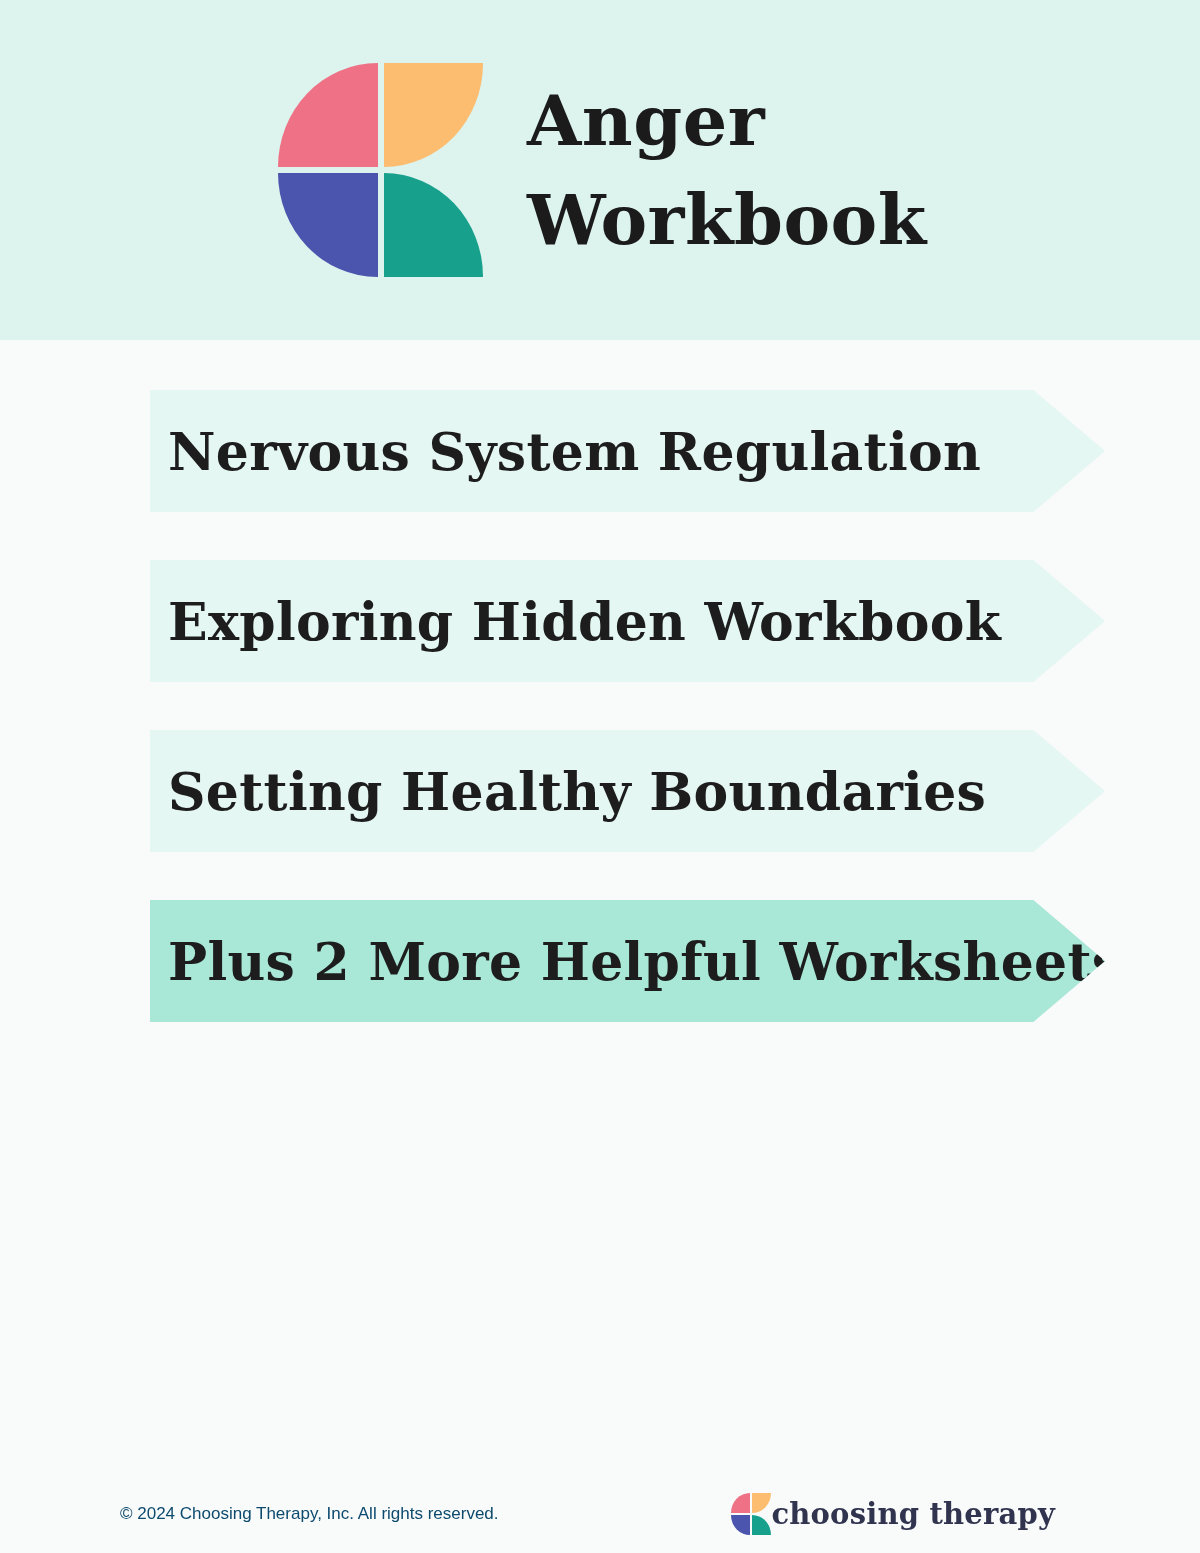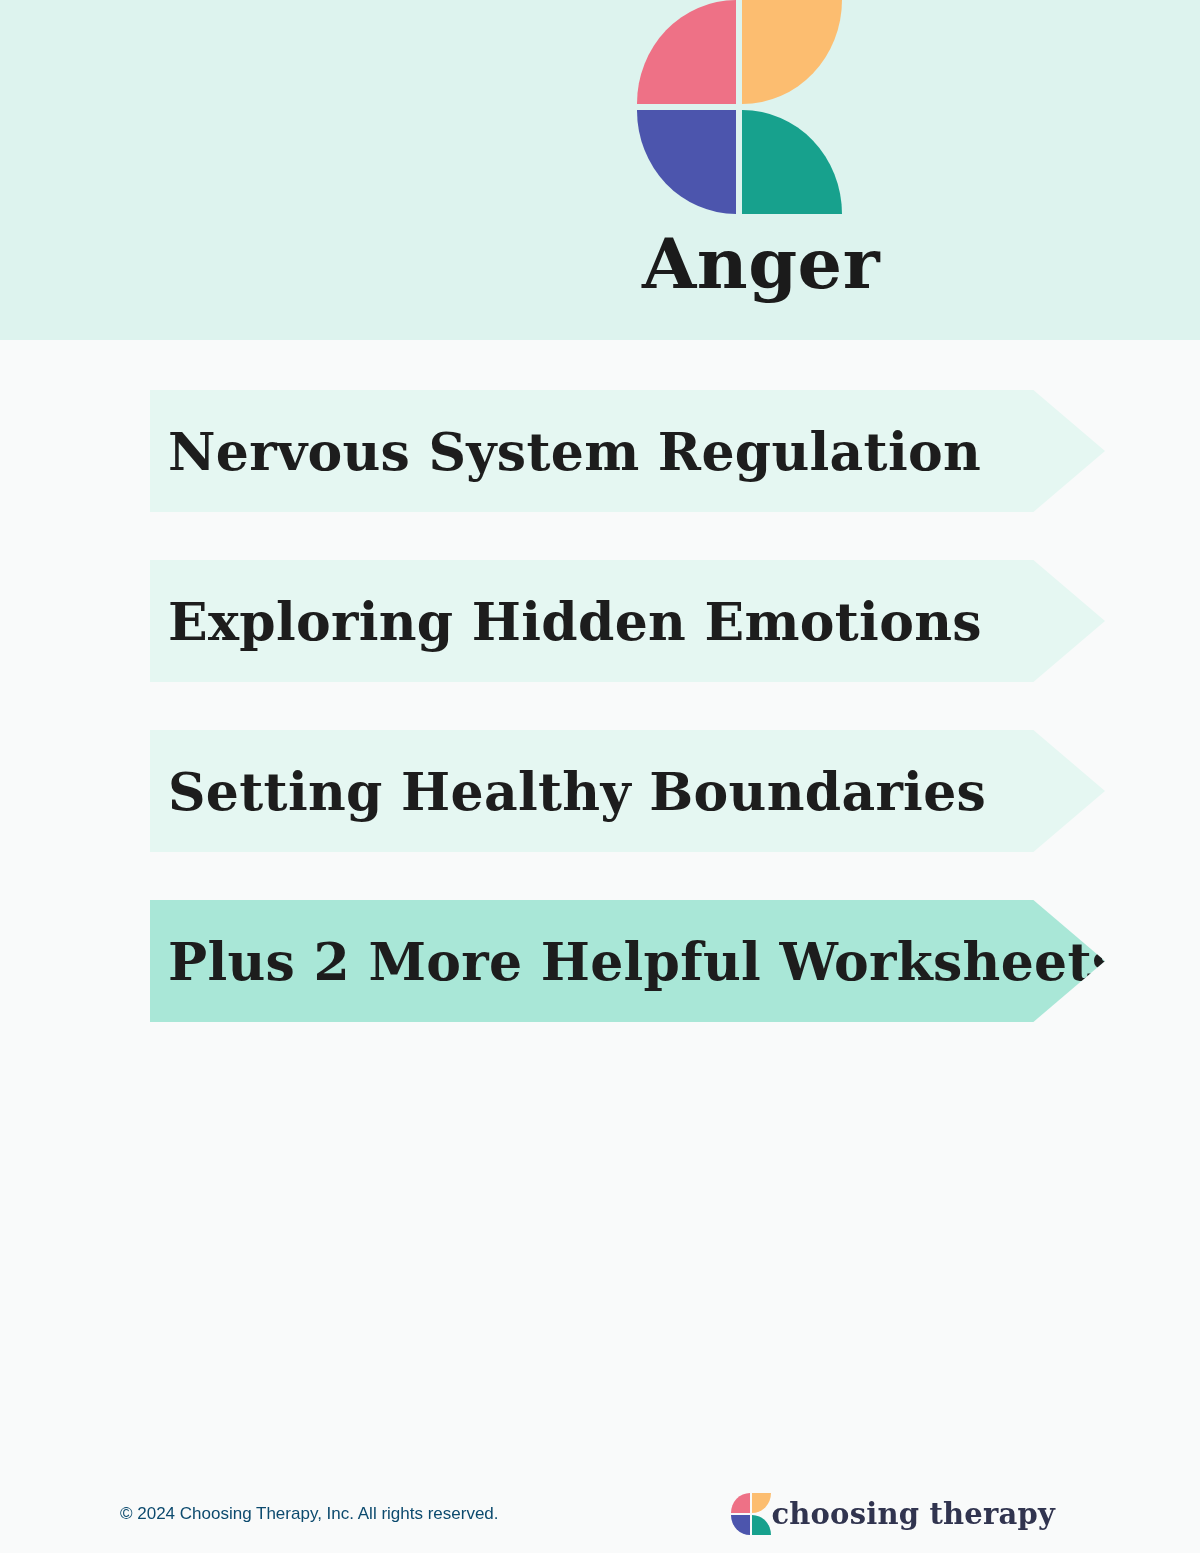--- a/index.html
+++ b/index.html
@@ -16,21 +16,20 @@
     font-family: "DejaVu Serif", "Liberation Serif", serif;
   }
 
   
   .header {
     height: 340px;
     background: #ddf3ee;
     display: flex;
     align-items: center;
     padding-left: 278px;
-    flex-direction: column;
   }
 
   .ct-logo {
     display: grid;
     grid-template-columns: 1fr 1fr;
     grid-template-rows: 1fr 1fr;
   }
   .ct-logo.logo-large {
     width: 205px;
     height: 214px;
@@ -120,29 +119,30 @@
 
   <div class="header">
     <div class="ct-logo logo-large">
       <div class="petal petal-pink"></div>
       <div class="petal petal-orange"></div>
       <div class="petal petal-purple"></div>
       <div class="petal petal-teal"></div>
     </div>
     <div class="title-block">
       <div>Anger</div>
+      <div>Workbook</div>
     </div>
   </div>
 
   <div class="main">
     <div class="banner-row">
       <div class="banner-label">Nervous System Regulation</div>
     </div>
     <div class="banner-row">
-      <div class="banner-label">Exploring Hidden Emotions</div>
+      <div class="banner-label">Exploring Hidden Workbook</div>
     </div>
     <div class="banner-row">
       <div class="banner-label">Setting Healthy Boundaries</div>
     </div>
     <div class="banner-row highlight">
       <div class="banner-label">Plus 2 More Helpful Worksheets</div>
     </div>
   </div>
 
   <div class="footer">

